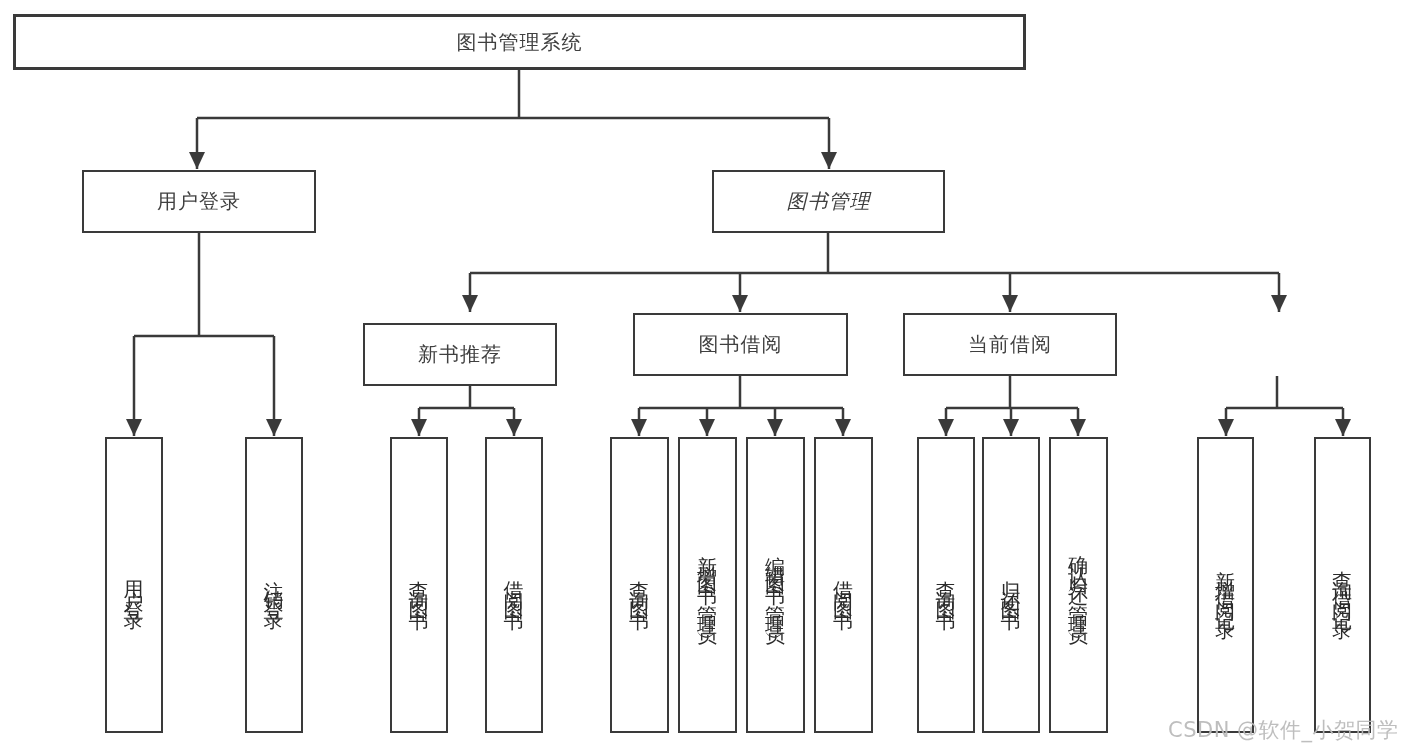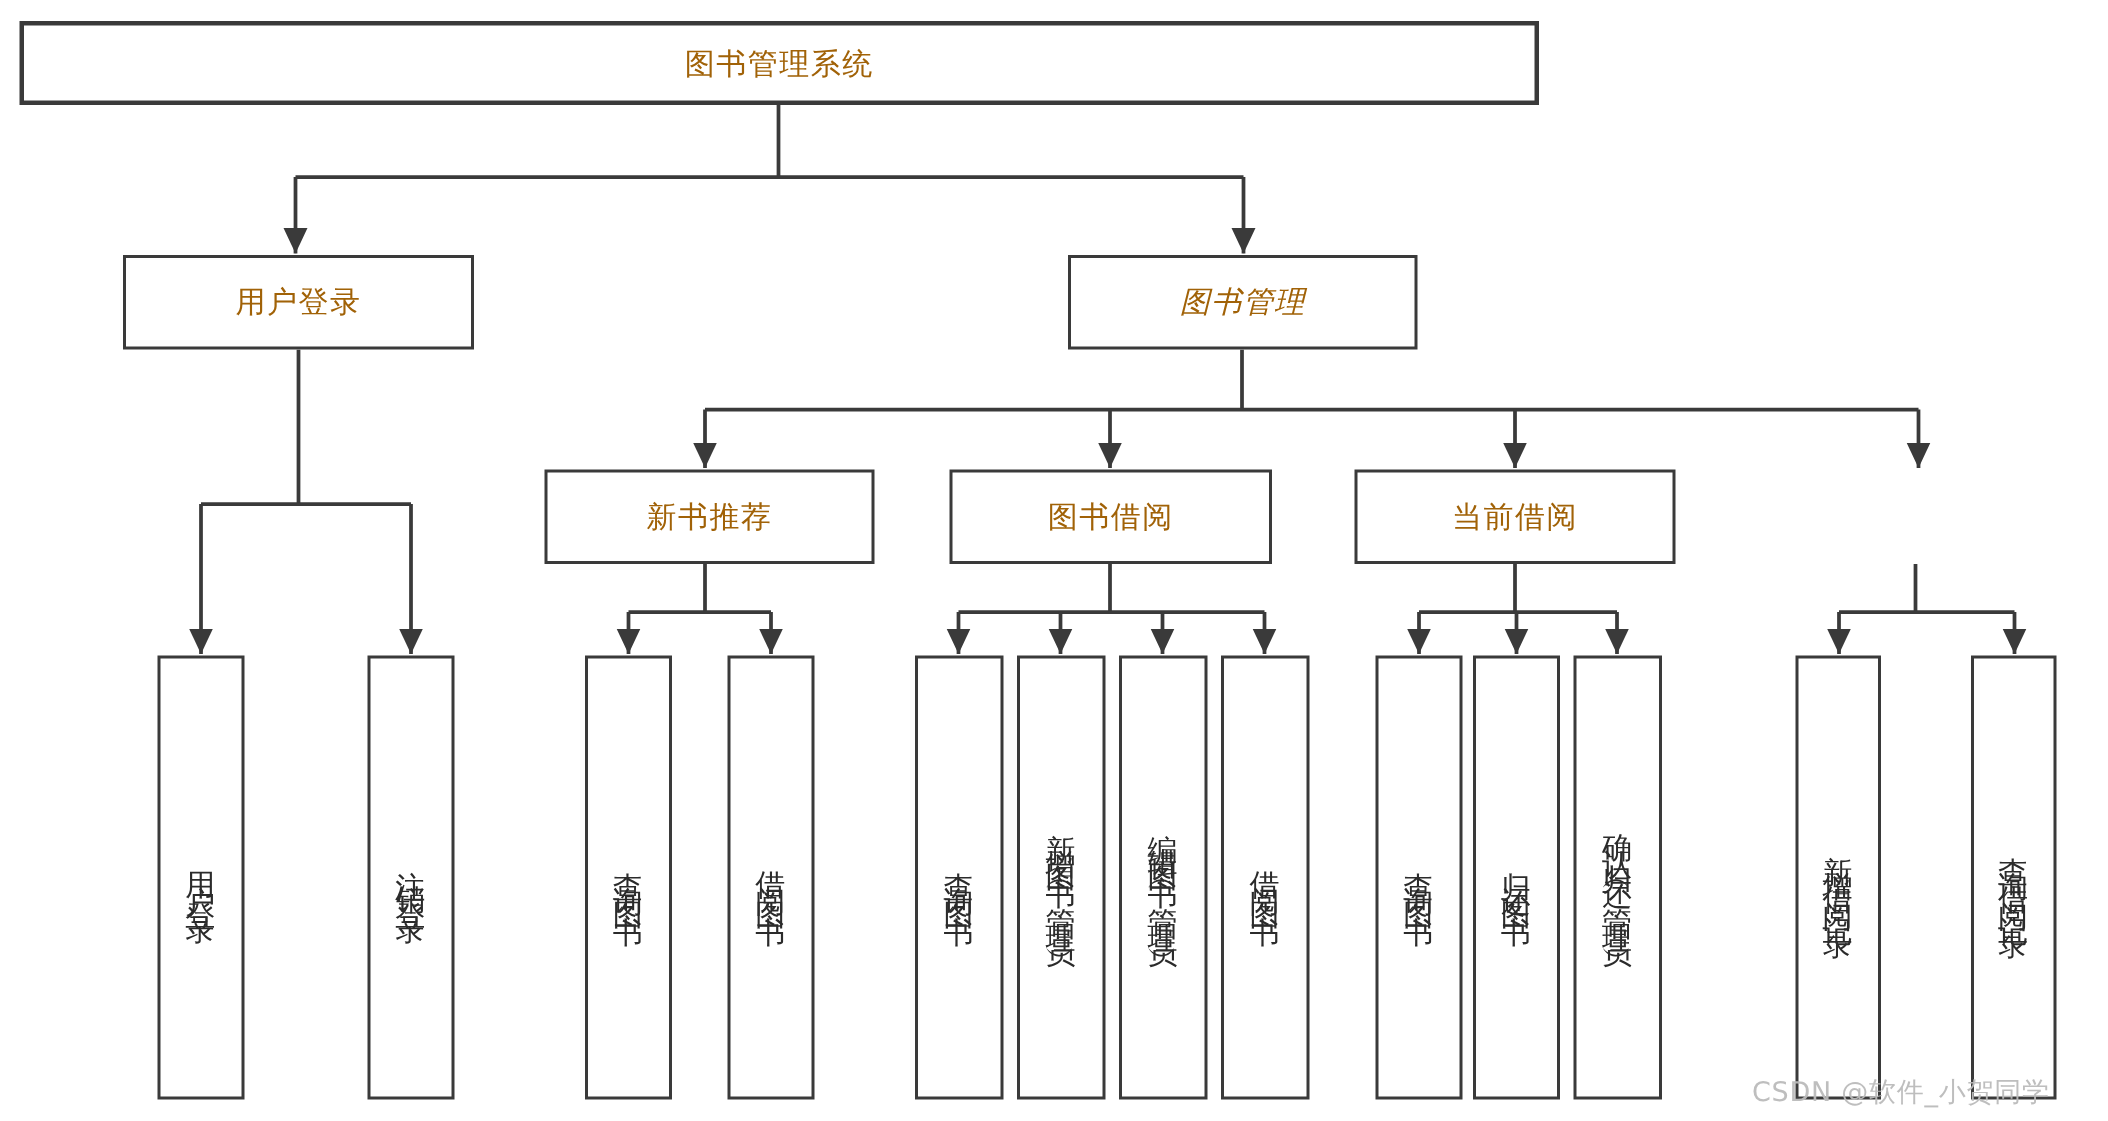--- a/index.html
+++ b/index.html
@@ -24,21 +24,21 @@
   
   .hbox {
     position: absolute;
     box-sizing: border-box;
     border: 2px solid #3a3a3a;
     background: #ffffff;
     display: flex;
     align-items: center;
     justify-content: center;
     font-size: 20px;
-    color: #a16207;
+    color: #404040;
     letter-spacing: 1px;
     white-space: nowrap;
     text-align: right;
   }
   .hbox.root { border-width: 3px; }
 
   
   .vbox {
     position: absolute;
     box-sizing: border-box;
@@ -56,21 +56,21 @@
     line-height: 1.1;
     color: #2b2b2b;
     white-space: nowrap;
   }
 
   .watermark {
     position: absolute;
     left: 1168px;
     top: 716px;
     width: 237px;
-    font-size: 18px;
+    font-size: 21px;
     letter-spacing: 0.5px;
     color: rgba(186, 186, 186, 0.95);
     white-space: nowrap;
     z-index: 5;
   }
 </style>
 </head>
 <body>
 
 <div class="canvas">
@@ -123,21 +123,21 @@
       <path d="M1226,408 V436" marker-end="url(#ah)"></path>
       <path d="M1343,408 V436" marker-end="url(#ah)"></path>
     </g>
   </svg>
 
   <div class="hbox root" style="left:13px; top:14px; width:1013px; height:56px;">图书管理系统</div>
 
   <div class="hbox" style="left:82px; top:170px; width:234px; height:63px;">用户登录</div>
   <div class="hbox" style="left:712px; top:170px; width:233px; height:63px;font-style:italic;">图书管理</div>
 
-  <div class="hbox" style="left:363px; top:313px; width:220px; height:63px;">新书推荐</div>
+  <div class="hbox" style="left:363px; top:323px; width:194px; height:63px;">新书推荐</div>
   <div class="hbox" style="left:633px; top:313px; width:215px; height:63px;">图书借阅</div>
   <div class="hbox" style="left:903px; top:313px; width:214px; height:63px;">当前借阅</div>
 
   <div class="vbox" style="left:105px; top:437px; width:58px; height:296px;">
     <span>用户登录</span>
   </div>
   <div class="vbox" style="left:245px; top:437px; width:58px; height:296px;">
     <span>注销登录</span>
   </div>
 

